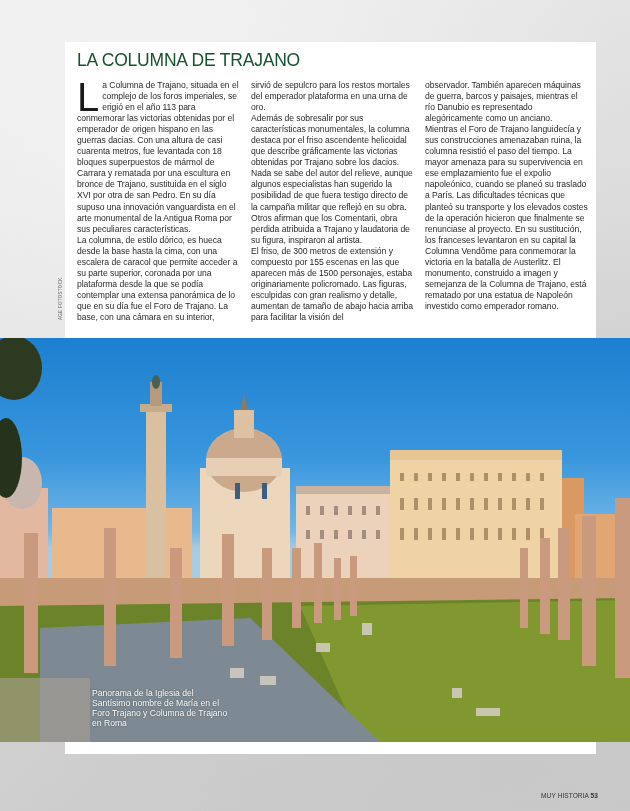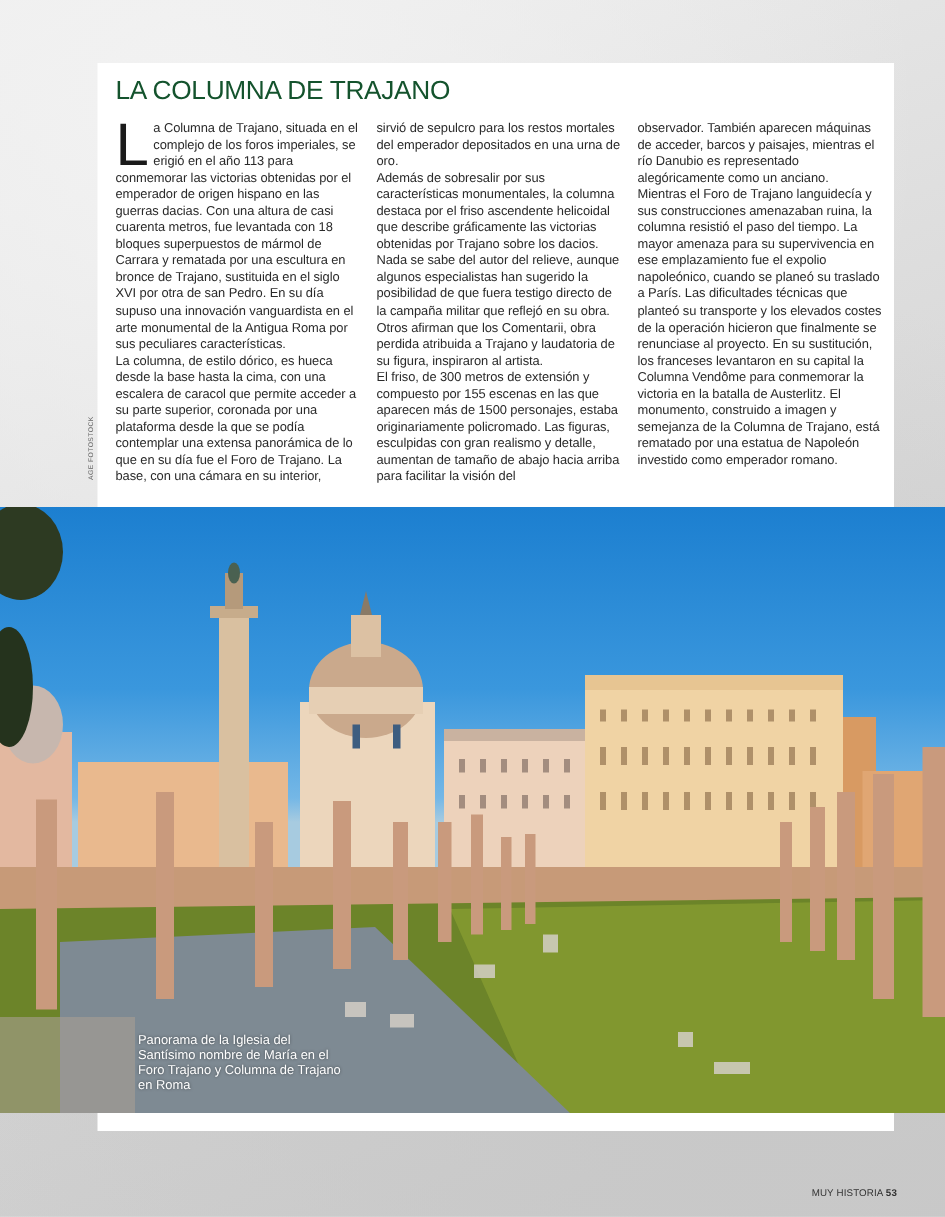--- a/index.html
+++ b/index.html
@@ -86,26 +86,26 @@
 <div class="panel"></div>
 
 <h1 class="title">LA COLUMNA DE TRAJANO</h1>
 
 <div class="columns">
   <div class="col">
     <p><span class="dropcap">L</span><span>a Columna de Trajano, situada en el complejo de los foros imperiales, se erigió en el año 113 para conmemorar las victorias obtenidas por el emperador de origen hispano en las guerras dacias. Con una altura de casi cuarenta metros, fue levantada con 18 bloques superpuestos de mármol de Carrara y rematada por una escultura en bronce de Trajano, sustituida en el siglo XVI por otra de san Pedro. En su día supuso una innovación vanguardista en el arte monumental de la Antigua Roma por sus peculiares características.</span></p>
     <p>La columna, de estilo dórico, es hueca desde la base hasta la cima, con una escalera de caracol que permite acceder a su parte superior, coronada por una plataforma desde la que se podía contemplar una extensa panorámica de lo que en su día fue el Foro de Trajano. La base, con una cámara en su interior,</p>
   </div>
   <div class="col">
-    <p>sirvió de sepulcro para los restos mortales del emperador depositados en una urna de oro.</p>
+    <p>sirvió de sepulcro para los restos mortales del emperador plataforma en una urna de oro.</p>
     <p>Además de sobresalir por sus características monumentales, la columna destaca por el friso ascendente helicoidal que describe gráficamente las victorias obtenidas por Trajano sobre los dacios. Nada se sabe del autor del relieve, aunque algunos especialistas han sugerido la posibilidad de que fuera testigo directo de la campaña militar que reflejó en su obra. Otros afirman que los Comentarii, obra perdida atribuida a Trajano y laudatoria de su figura, inspiraron al artista.</p>
     <p>El friso, de 300 metros de extensión y compuesto por 155 escenas en las que aparecen más de 1500 personajes, estaba originariamente policromado. Las figuras, esculpidas con gran realismo y detalle, aumentan de tamaño de abajo hacia arriba para facilitar la visión del</p>
   </div>
   <div class="col">
-    <p>observador. También aparecen máquinas de acceder, barcos y paisajes, mientras el río Danubio es representado alegóricamente como un anciano.</p>
+    <p>observador. También aparecen máquinas de guerra, barcos y paisajes, mientras el río Danubio es representado alegóricamente como un anciano.</p>
     <p>Mientras el Foro de Trajano languidecía y sus construcciones amenazaban ruina, la columna resistió el paso del tiempo. La mayor amenaza para su supervivencia en ese emplazamiento fue el expolio napoleónico, cuando se planeó su traslado a París. Las dificultades técnicas que planteó su transporte y los elevados costes de la operación hicieron que finalmente se renunciase al proyecto. En su sustitución, los franceses levantaron en su capital la Columna Vendôme para conmemorar la victoria en la batalla de Austerlitz. El monumento, construido a imagen y semejanza de la Columna de Trajano, está rematado por una estatua de Napoleón investido como emperador romano.</p>
   </div>
 </div>
 
 <div class="credit">AGE FOTOSTOCK</div>
 
 <div class="photo">
   <svg width="630" height="404" viewBox="0 0 630 404">
 
     <rect x="390" y="118" width="172" height="130" fill="#f0d3a4"></rect>

